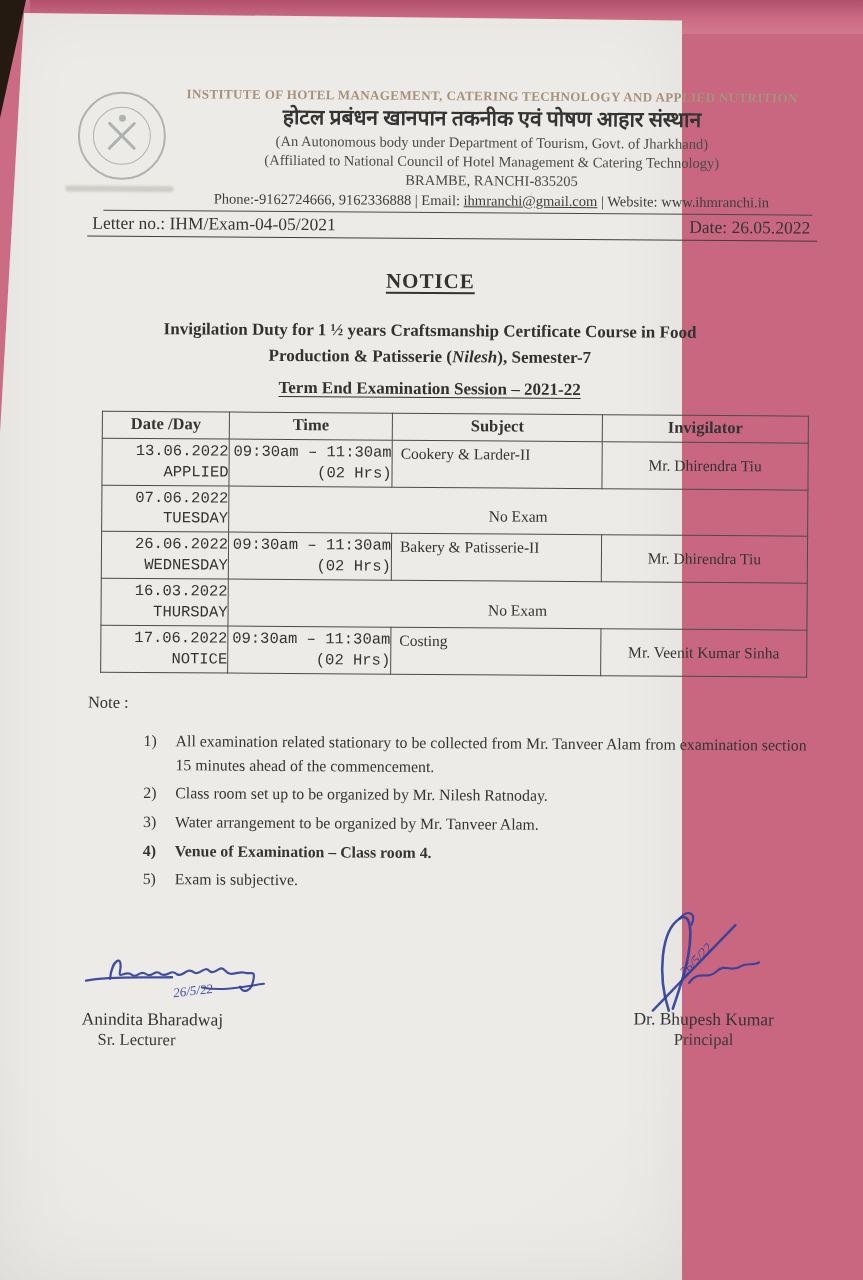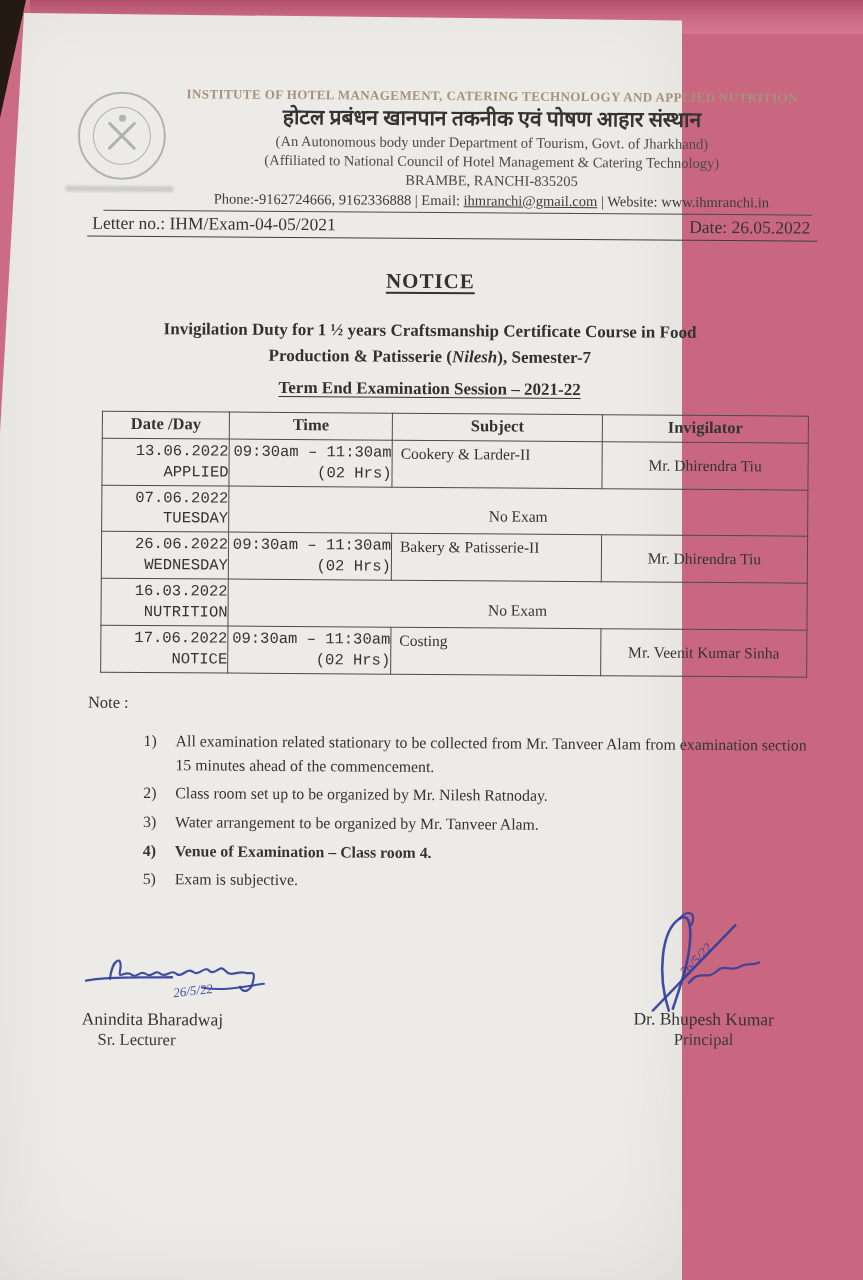--- a/index.html
+++ b/index.html
@@ -166,21 +166,21 @@
               <td class="c-time">
                 <div>09:30am – 11:30am</div>
                 <div>(02 Hrs)</div>
               </td>
               <td class="c-subject">Bakery &amp; Patisserie-II</td>
               <td class="c-invig">Mr. Dhirendra Tiu</td>
             </tr>
             <tr>
               <td class="c-date">
                 <div>16.03.2022</div>
-                <div>NUTRITION</div>
+                <div>THURSDAY</div>
               </td>
               <td class="c-noexam" colspan="3">No Exam</td>
             </tr>
             <tr>
               <td class="c-date">
                 <div>17.06.2022</div>
                 <div>NOTICE</div>
               </td>
               <td class="c-time">
                 <div>09:30am – 11:30am</div>

